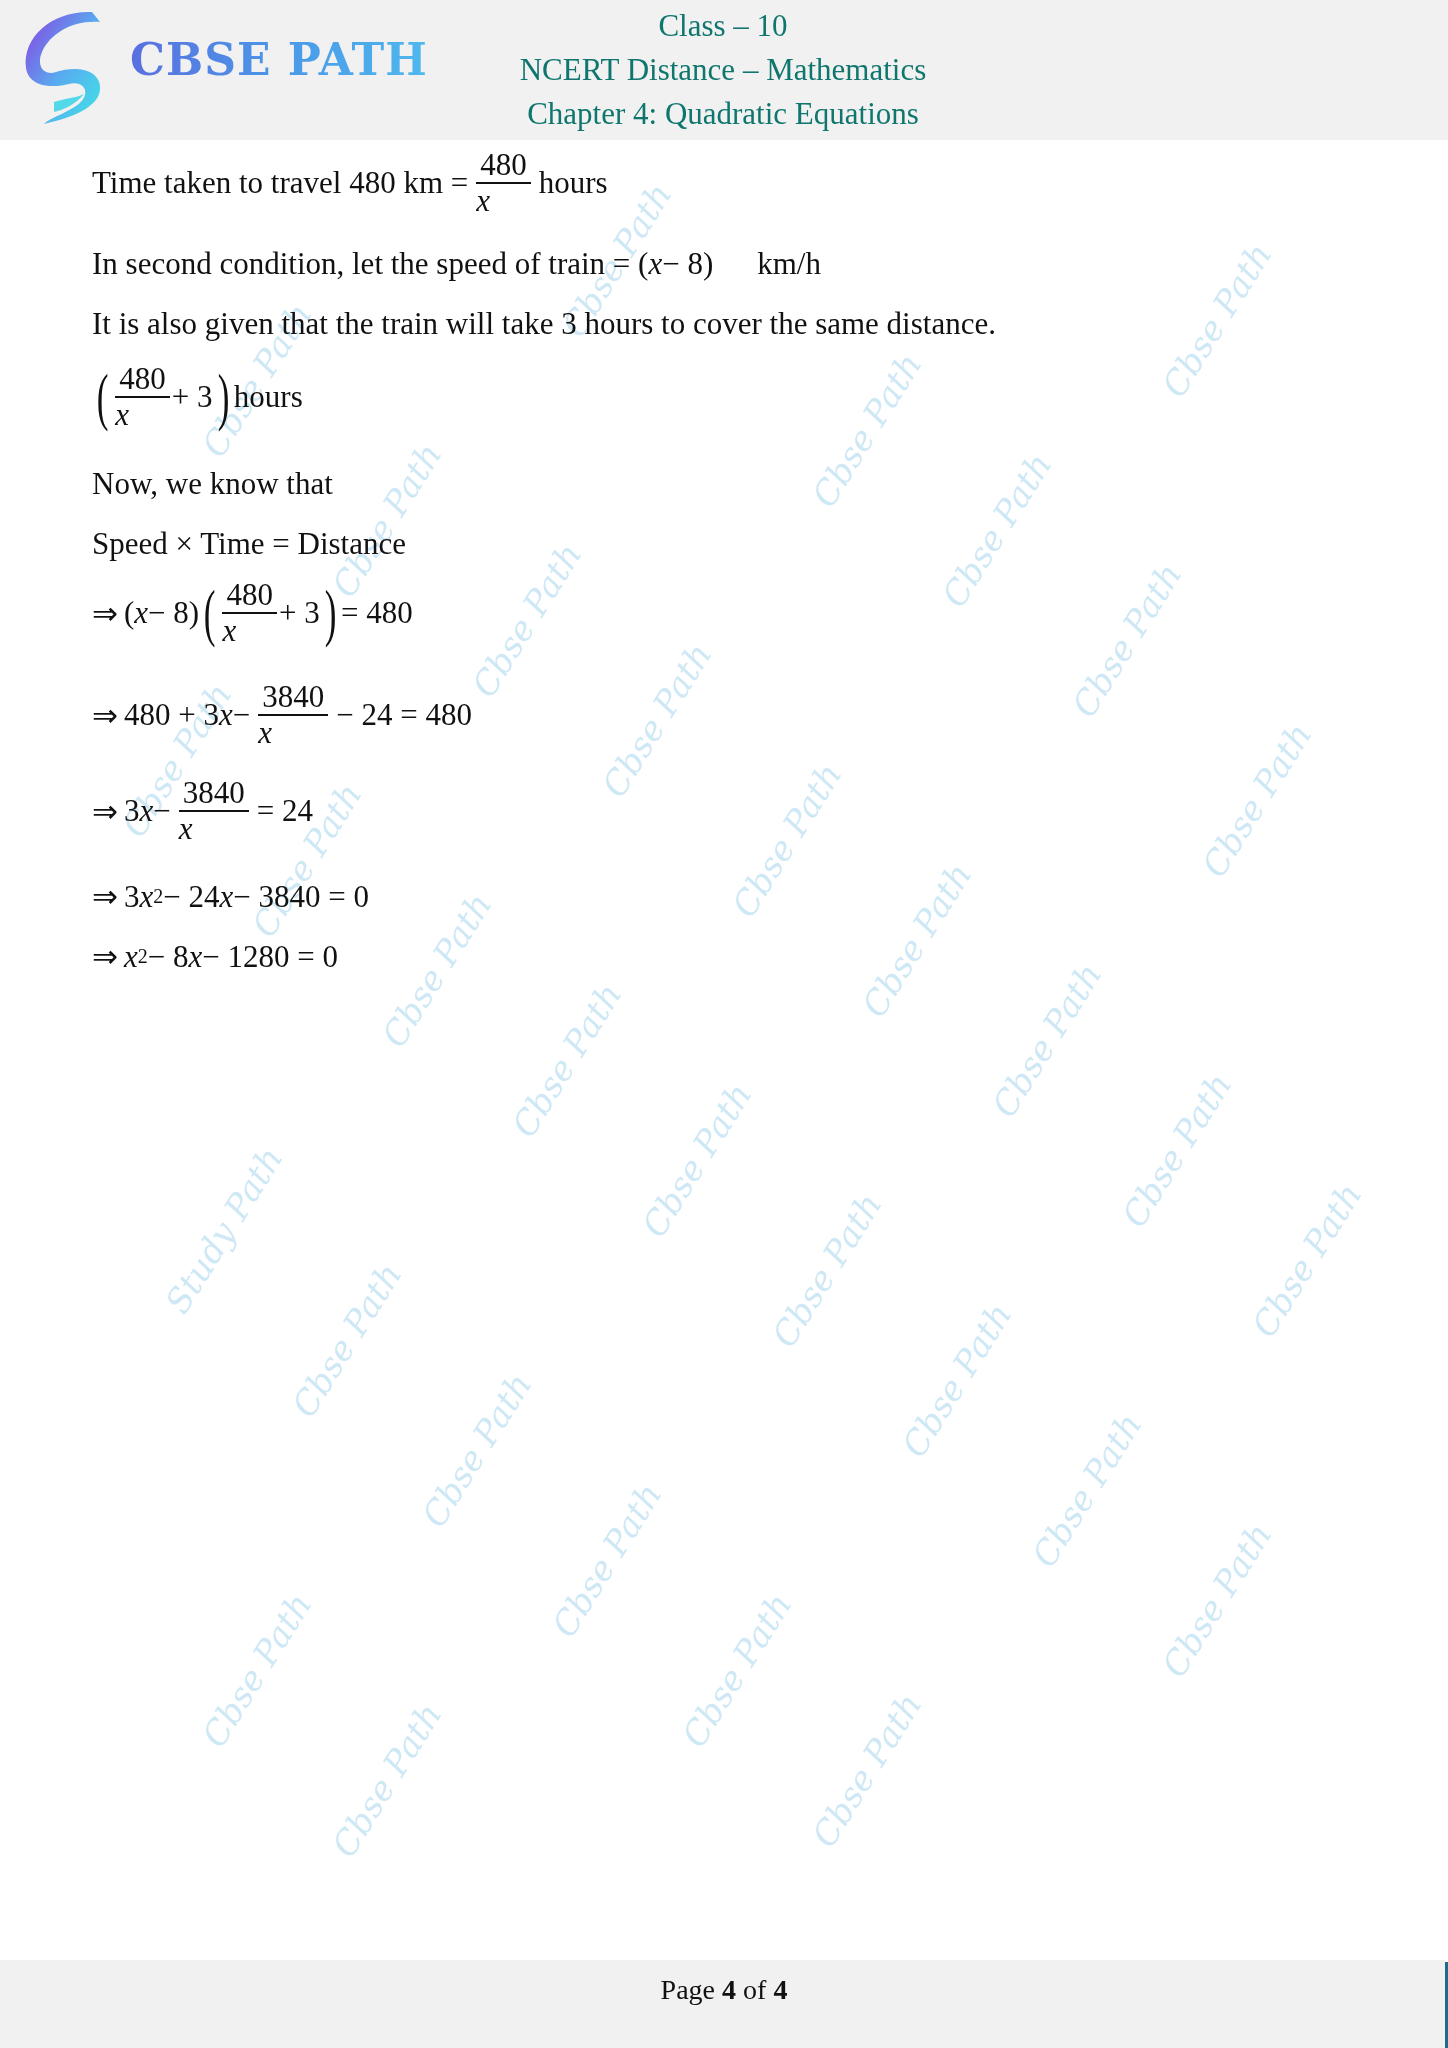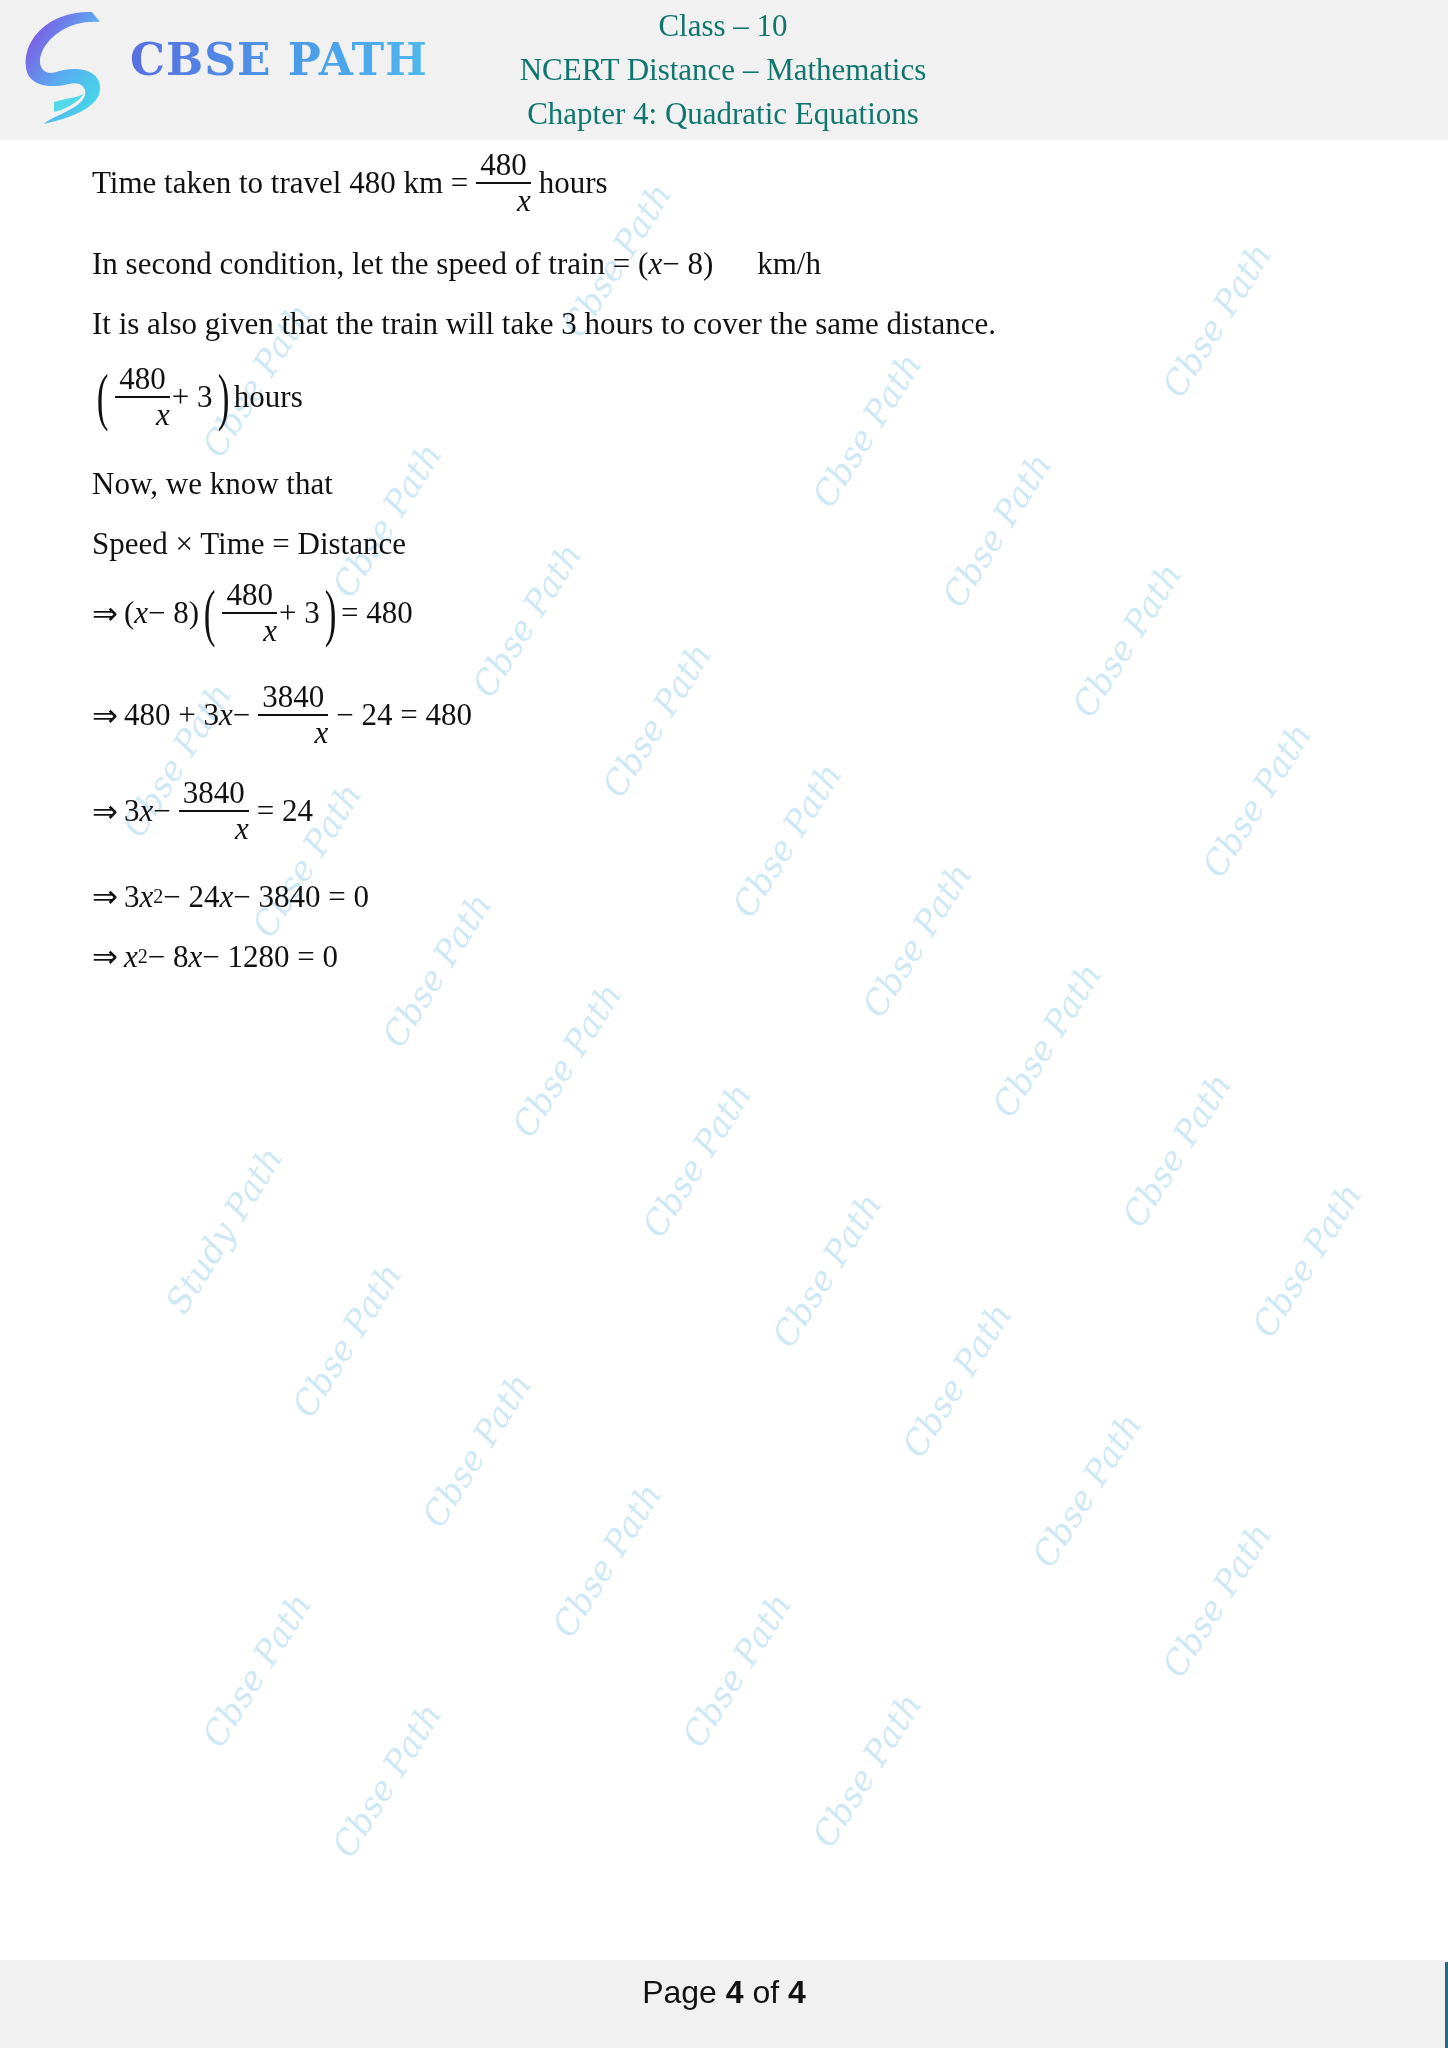--- a/index.html
+++ b/index.html
@@ -27,42 +27,42 @@
     position: absolute; left: 440px; top: 4px; width: 566px; text-align: center;
     font-family: "Liberation Serif", serif; font-size: 31px; line-height: 44px;
     color: #0f766e;
   }
   .content {
     position: absolute; left: 92px; top: 140px; width: 1260px;
     font-family: "Liberation Serif", serif; font-size: 31px; color: #111;
     z-index: 2;
   }
   .line { position: absolute; left: 0; white-space: nowrap; display: flex; align-items: center; }
-  .frac { display: inline-flex; flex-direction: column; align-items: flex-end; margin: 0 8px; vertical-align: middle; }
+  .frac { display: inline-flex; flex-direction: column; align-items: flex-start; margin: 0 8px; vertical-align: middle; }
   .frac .num { line-height: 34px; padding: 0 4px; }
   .frac .bar { width: 100%; height: 2px; background: #111; }
   .frac .den { line-height: 34px; font-style: italic; }
   .paren { font-size: 64px; line-height: 64px; font-weight: 200; transform: scaleX(0.55); display: inline-block; }
   .it { font-style: italic; }
   .gap { display: inline-block; width: 44px; }
   .sup { font-size: 20px; vertical-align: 14px; }
   .arrow { margin-right: 6px; }
   .watermark-layer { position: absolute; left: 0; top: 140px; width: 1448px; height: 1820px; z-index: 1; pointer-events: none; }
   .wm {
     position: absolute; font-family: "DejaVu Serif", serif; font-style: italic;
     font-size: 34px; color: #cfe8f5; transform: rotate(-58deg); white-space: nowrap;
   }
   .footer {
     position: absolute; left: 0; top: 1960px; width: 1445px; height: 88px;
     background: #f1f1f1;
   }
   .footer-right-bar { position: absolute; right: 0; top: 1962px; width: 3px; height: 86px; background: #1f6b8a; }
   .page-label {
     position: absolute; left: 0; width: 1448px; top: 1974px; text-align: center;
-    font-family: Liberation Sans, sans-serif; font-size: 32px; color: #111;
+    font-family: Liberation Serif, serif; font-size: 28px; color: #111;
   }
   .page-label b { font-weight: bold; }
 </style>
 </head>
 <body>
 
 <div class="header">
   <svg class="logo-mark" viewBox="0 0 100 124">
     <defs>
       <linearGradient id="lg1" x1="0" y1="0" x2="1" y2="1">

